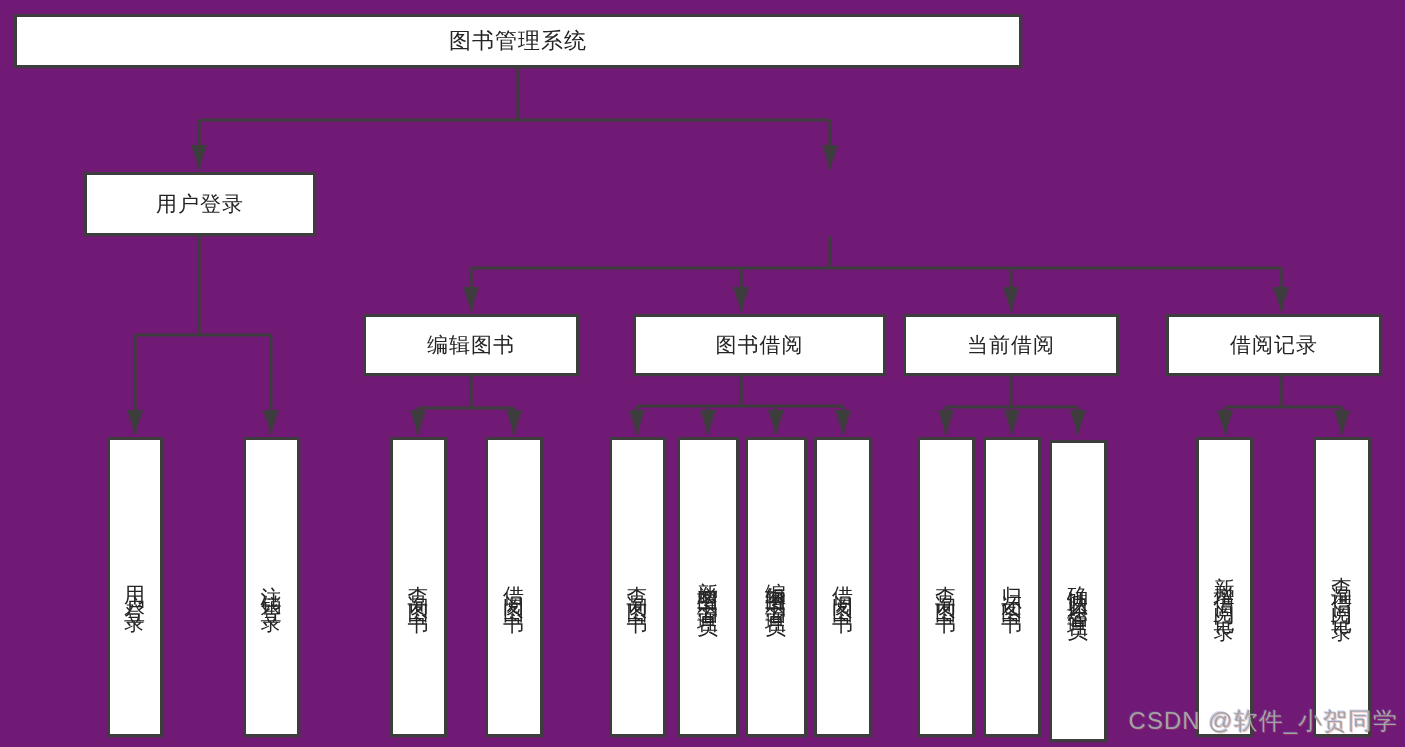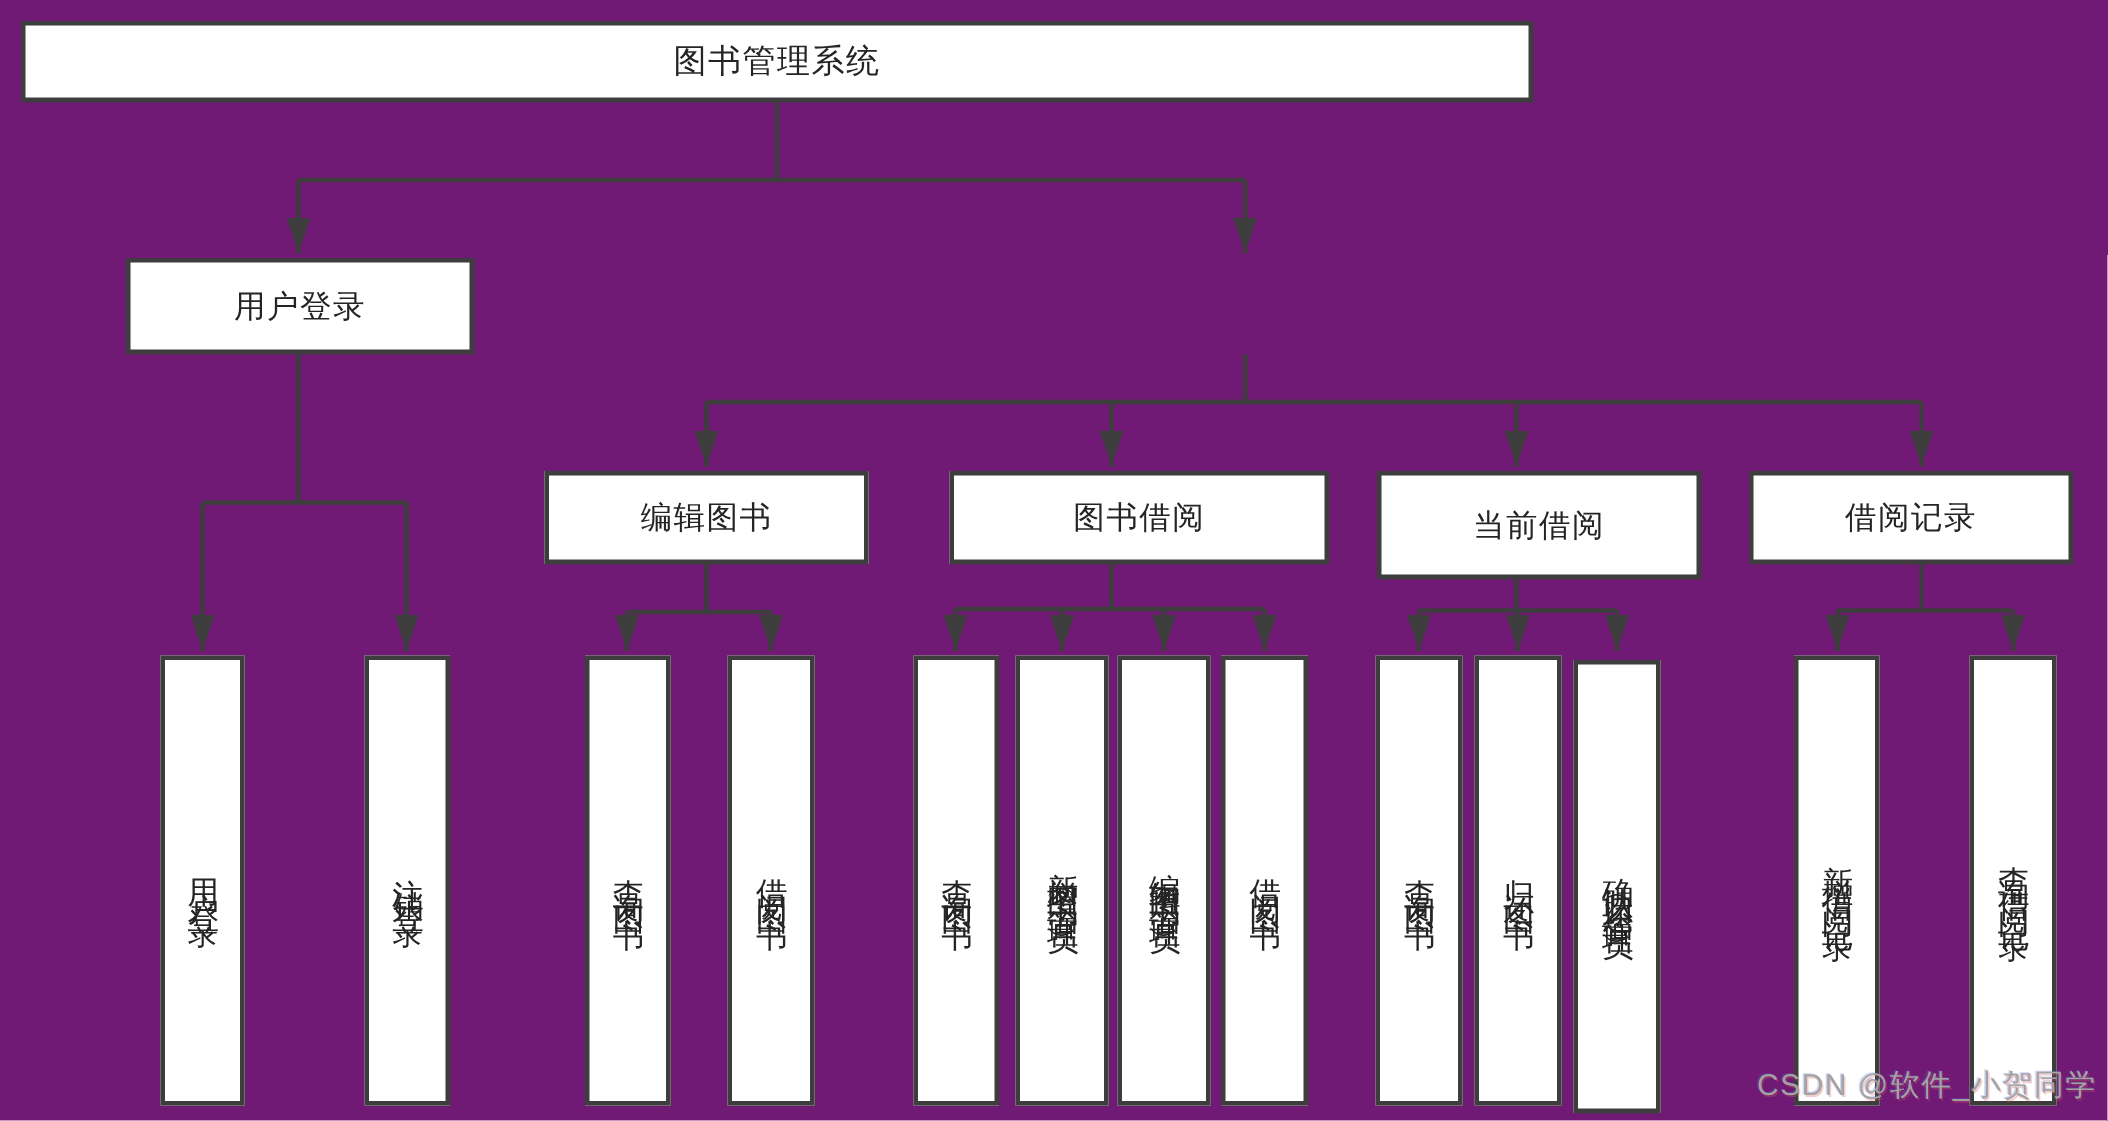--- a/index.html
+++ b/index.html
@@ -48,21 +48,21 @@
     letter-spacing: 9px;
     color: #242424;
     white-space: nowrap;
   }
   .leaf { border-width: 3px; }
   .leaf.long .vlabel { letter-spacing: 5px; }
   .watermark {
     position: absolute;
     right: 7px;
     bottom: 10px;
-    font-size: 20px;
+    font-size: 24px;
     color: #a3a3a3;
     letter-spacing: 1px;
     white-space: nowrap;
     text-shadow: 1px 1px 0 rgba(214,90,90,0.30), -1px -1px 0 rgba(96,118,214,0.30);
   }
 </style>
 </head>
 <body>
 
 <div class="canvas">
@@ -129,21 +129,21 @@
   <div class="box" style="left:84px; top:172px; width:232px; height:64px;">
     <span class="hlabel">用户登录</span>
   </div>
 
   <div class="box" style="left:363px; top:314px; width:216px; height:62px;">
     <span class="hlabel">编辑图书</span>
   </div>
   <div class="box" style="left:633px; top:314px; width:253px; height:62px;">
     <span class="hlabel">图书借阅</span>
   </div>
-  <div class="box" style="left:903px; top:314px; width:216px; height:72px;margin-left:15px;">
+  <div class="box" style="left:903px; top:314px; width:216px; height:62px;">
     <span class="hlabel">当前借阅</span>
   </div>
   <div class="box" style="left:1166px; top:314px; width:216px; height:62px;">
     <span class="hlabel">借阅记录</span>
   </div>
 
   <div class="box leaf" style="left:107px; top:437px; width:56px; height:300px;">
     <span class="vlabel">用户登录</span>
   </div>
   <div class="box leaf" style="left:243px; top:437px; width:57px; height:300px;">

